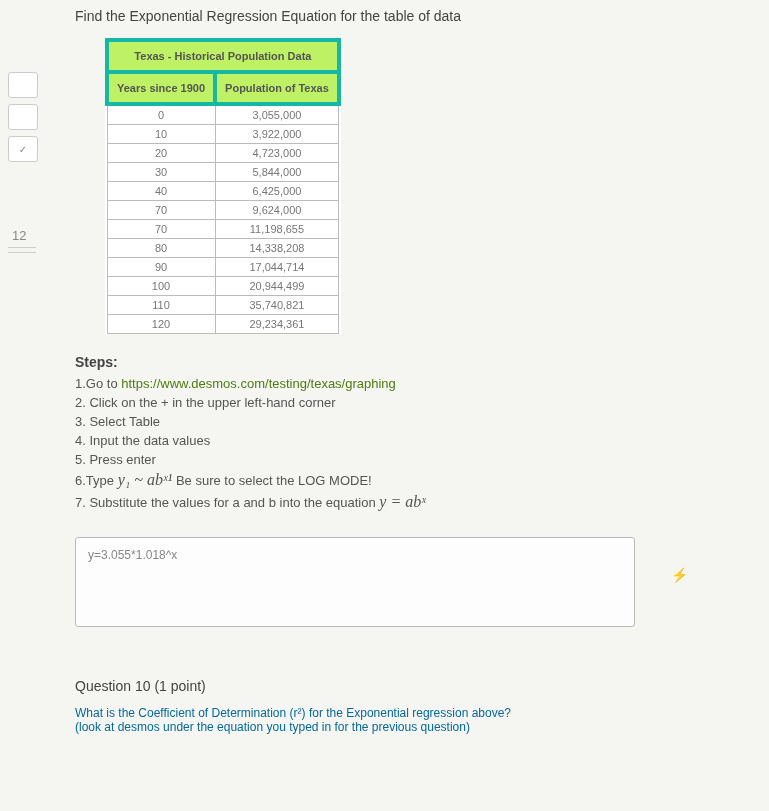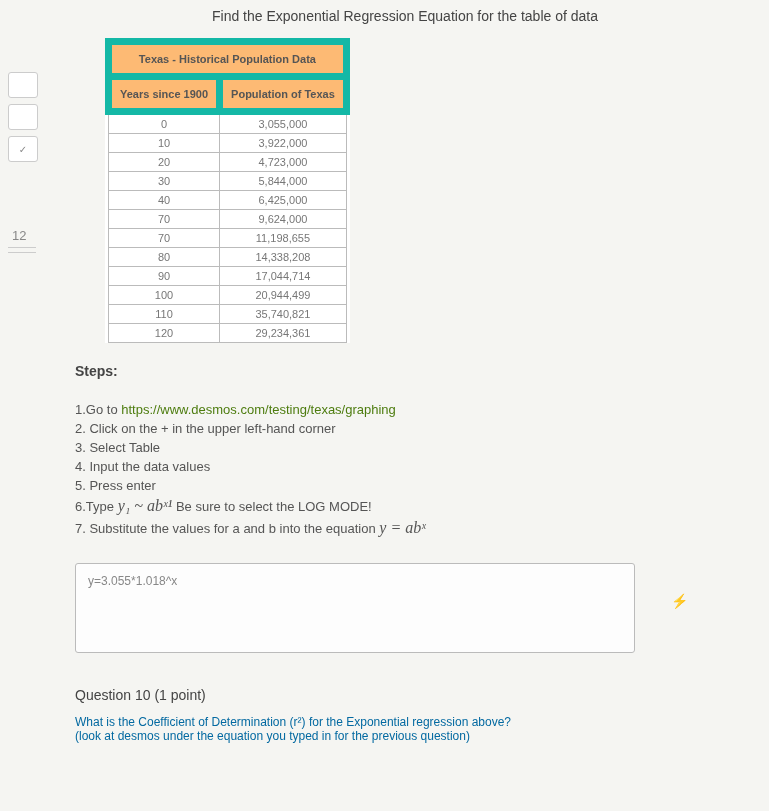--- a/index.html
+++ b/index.html
@@ -40,48 +40,47 @@
     .main {
       position: absolute;
       left: 75px;
       top: 8px;
       width: 660px;
     }
     .instruction {
       font-size: 14px;
       margin-bottom: 14px;
       color: #444;
-      text-align: center;
     }
     table.data {
       border-collapse: collapse;
       margin-left: 30px;
       background: #fff;
       font-size: 11px;
     }
     table.data th {
-      background: #fdba74;
-      border: 7px solid #14b8a6;
+      background: #bef264;
+      border: 4px solid #14b8a6;
       padding: 8px 8px;
       font-weight: bold;
       color: #555;
     }
     table.data td {
       border: 1px solid #bbb;
       padding: 3px 10px;
       text-align: center;
       color: #777;
     }
     .steps {
       margin-top: 20px;
     }
     .steps-title {
       font-weight: bold;
       font-size: 14px;
-      margin-bottom: 23px;
+      margin-bottom: 6px;
       color: #444;
     }
     .step {
       font-size: 13px;
       margin-bottom: 4px;
       color: #555;
     }
     .step a { color: #4d7c0f; text-decoration: none; }
     .step .eq { font-style: italic; font-family: Liberation Serif, serif; }
     .answer-wrap {
@@ -99,21 +98,21 @@
       color: #888;
     }
     .lightning {
       position: absolute;
       right: 46px;
       top: 30px;
       font-size: 14px;
       color: #888;
     }
     .q10 {
-      margin-top: 34px;
+      margin-top: 51px;
     }
     .q10-title {
       font-size: 14px;
       color: #444;
     }
     .q10-body {
       font-size: 12px;
       color: #0369a1;
       margin-top: 12px;
     }

